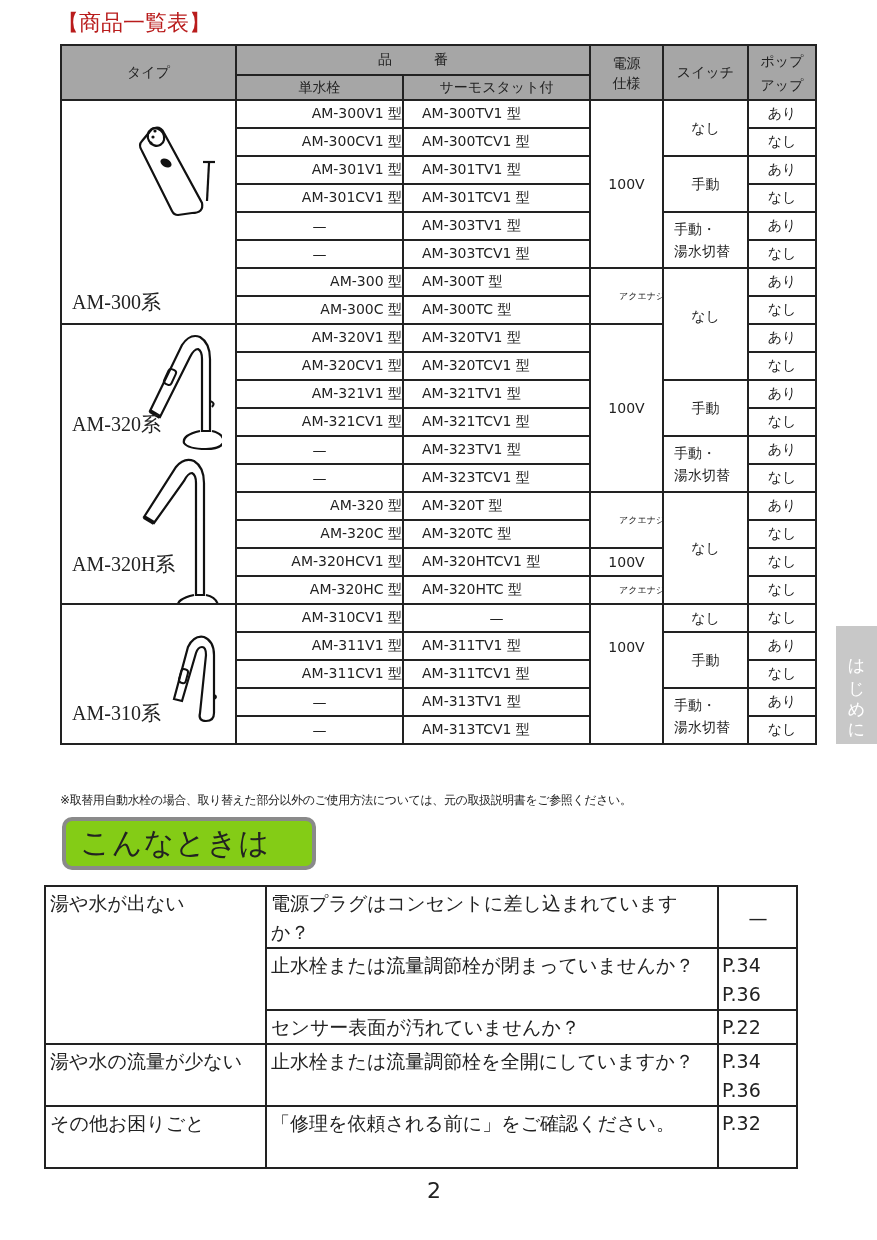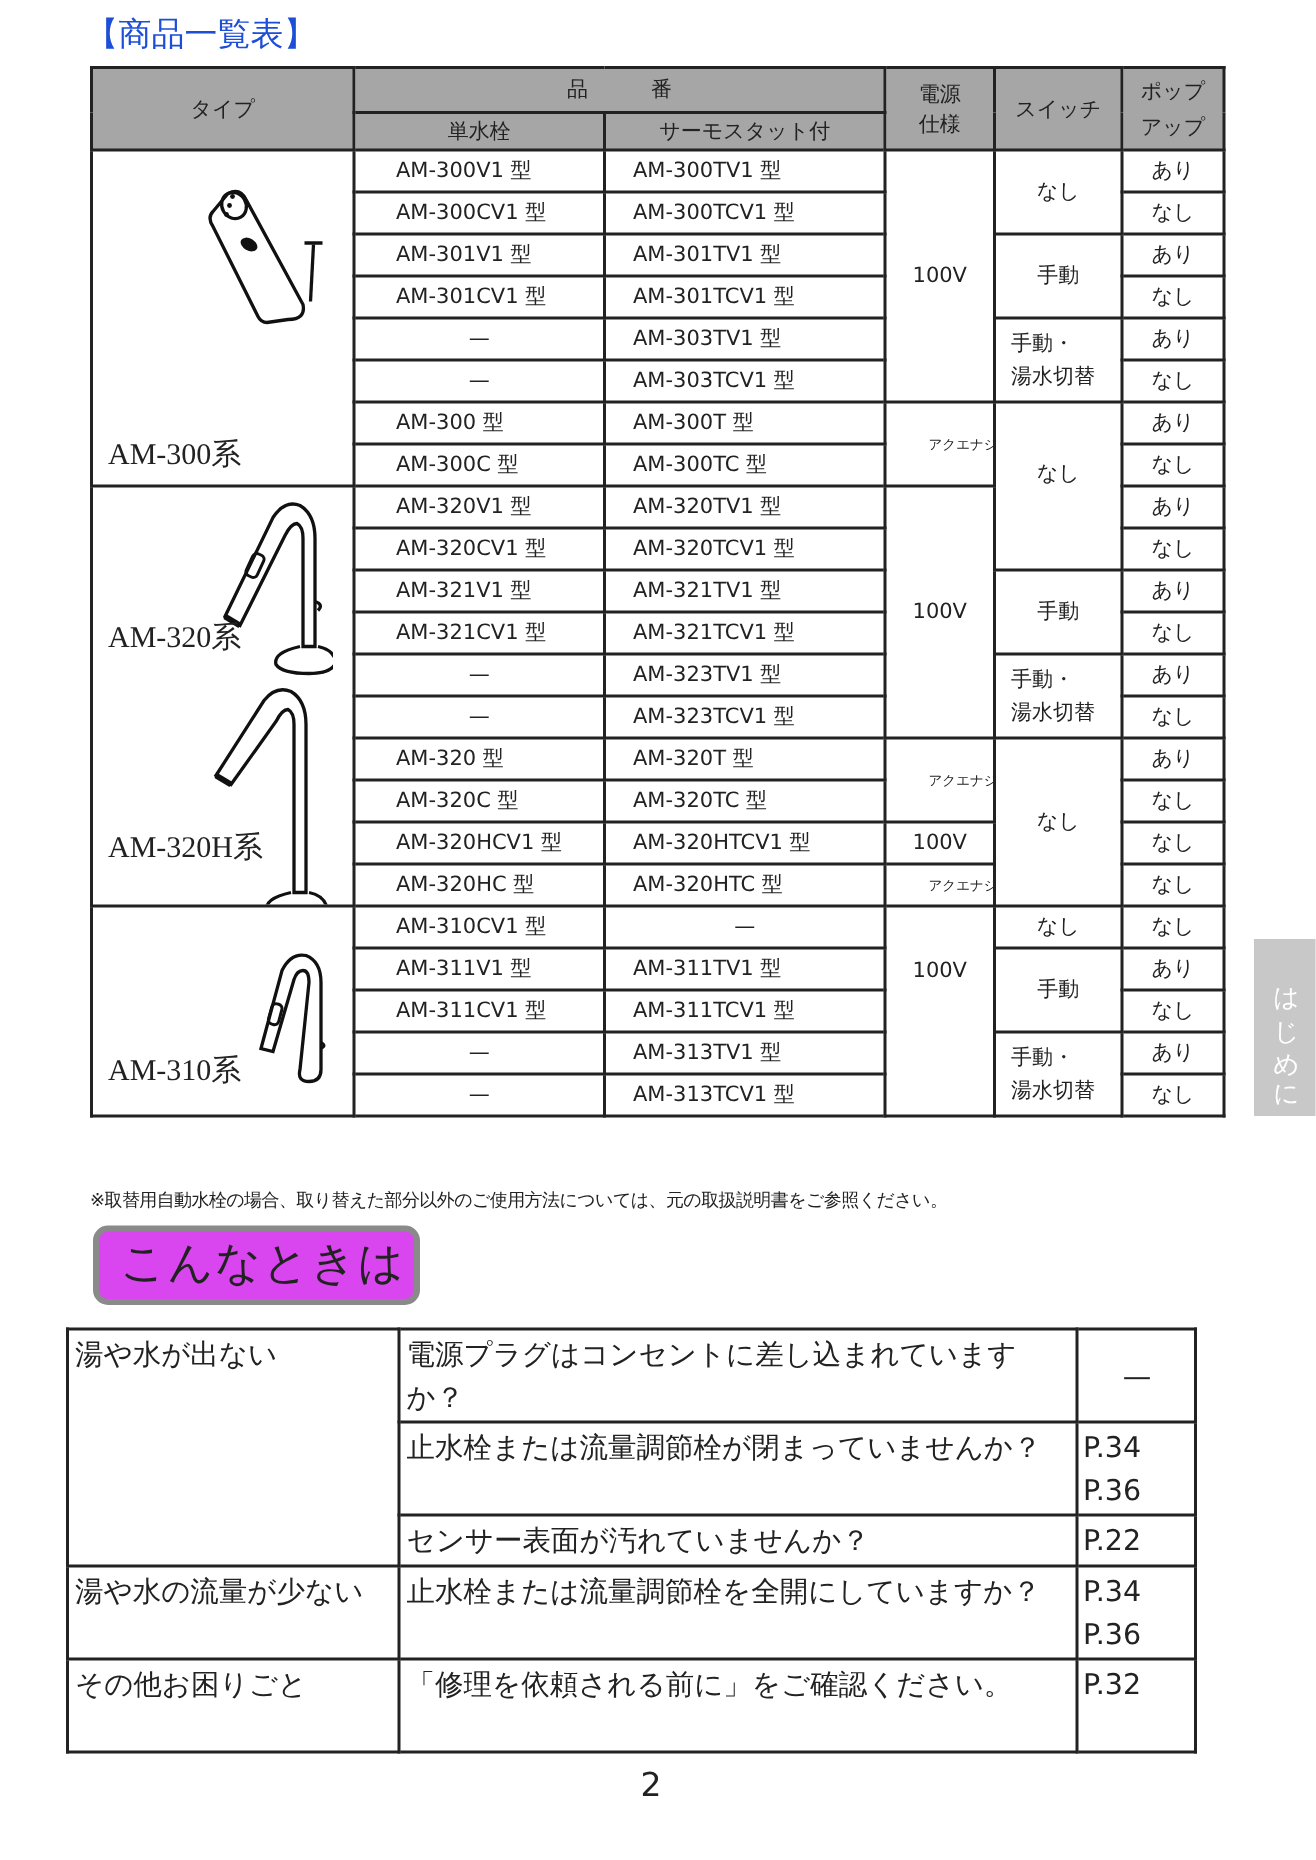--- a/index.html
+++ b/index.html
@@ -1,32 +1,32 @@
 <!DOCTYPE html>
 <html><head>
 <meta charset="utf-8">
 <style>
   html,body{margin:0;padding:0;background:#fff;}
   body{width:877px;height:1240px;position:relative;overflow:hidden;font-family:"DejaVu Sans","Liberation Sans",sans-serif;color:#222;}
-  .title{position:absolute;left:57px;top:8px;font-size:22px;letter-spacing:0px;color:#1d4ed8;}
+  .title{position:absolute;left:57px;top:8px;font-size:22px;letter-spacing:0px;color:#b91c1c;}
   table{border-collapse:collapse;}
   #products{position:absolute;left:60px;top:44px;width:755px;table-layout:fixed;}
   #products td,#products th{border:2px solid #222;font-size:14px;text-align:center;padding:0;height:26px;font-weight:normal;white-space:nowrap;overflow:hidden;}
   #products th{background:#a6a6a6;color:#222;}
   #products .h1 th{height:28px;}
   #products .h2 th{height:23px;}
-  #products td.model{text-align:left;padding-left:27px;}
+  #products td.model{text-align:right;padding-left:27px;}
   #products td.model2{text-align:left;padding-left:18px;}
   #products td.acq{font-size:9px;padding-left:28px;}
   #products td.sw{font-size:14px;line-height:22px;}
   #products td.typecell{position:relative;vertical-align:bottom;text-align:left;}
   .typelabel{position:absolute;left:10px;font-size:20px;font-family:Liberation Serif, serif;}
   .illus{position:absolute;}
   .note{position:absolute;left:60px;top:792px;font-size:12px;letter-spacing:-0.4px;white-space:nowrap;}
-  .badge{position:absolute;left:62px;top:817px;width:218px;height:53px;box-sizing:border-box;border:4px solid #8a8a8a;border-radius:10px;background:#d946ef;font-size:30px;line-height:44px;padding-left:14px;letter-spacing:1px;color:#222;}
+  .badge{position:absolute;left:62px;top:817px;width:254px;height:53px;box-sizing:border-box;border:4px solid #8a8a8a;border-radius:10px;background:#84cc16;font-size:30px;line-height:44px;padding-left:14px;letter-spacing:1px;color:#222;}
   #faq{position:absolute;left:44px;top:885px;width:752px;table-layout:fixed;}
   #faq td{border:2px solid #222;font-size:19px;vertical-align:top;padding:2px 4px 0 4px;line-height:29px;}
   #faq td.ref{padding:2px 2px 0 3px;}
   #faq td.ref.center{text-align:center;vertical-align:middle;}
   .pagenum{position:absolute;left:427px;top:1178px;font-size:22px;}
   .sidetab{position:absolute;left:836px;top:626px;width:41px;height:118px;background:#c8c8c8;color:#fff;font-size:17px;writing-mode:vertical-rl;text-align:center;line-height:41px;letter-spacing:2px;}
   .sidetab span{display:inline-block;padding-top:10px;}
 </style>
 </head>
 <body>

